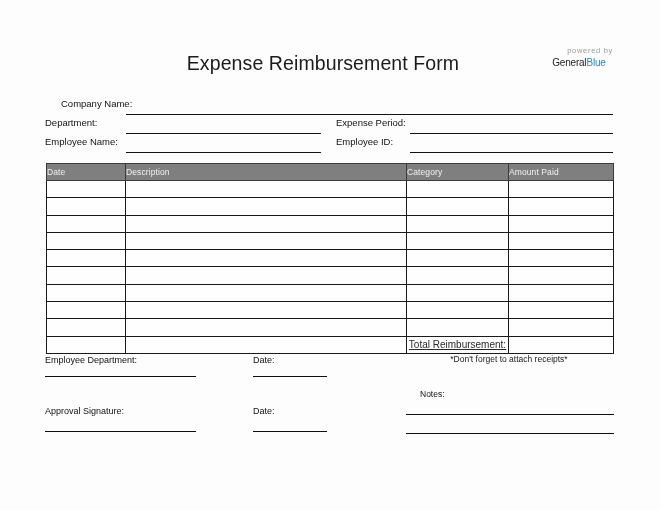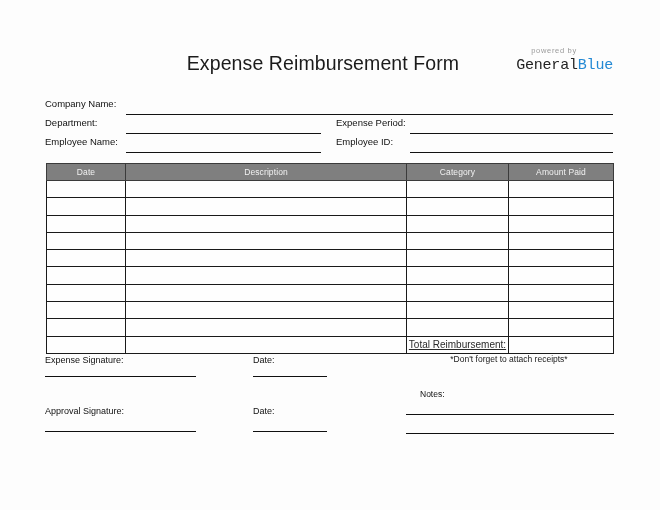--- a/index.html
+++ b/index.html
@@ -43,23 +43,22 @@
     line-height: 1;
   }
   .logo-powered {
     font-size: 7.5px;
     color: #9a9a9a;
     letter-spacing: 0.7px;
     margin-left: 15px;
     margin-bottom: 3px;
   }
   .logo-name {
-    font-size: 15px;
+    font-size: 10px;
     letter-spacing: -0.2px;
-    font-family: Liberation Mono, monospace;
   }
   .logo-general { color: #232323; }
   .logo-blue { color: #2389d4; }
 
   
   .fields {
     position: absolute;
     left: 45px;
     top: 98px;
     width: 568px;
@@ -73,21 +72,21 @@
     font-size: 9.5px;
     color: #111;
     top: 0;
     white-space: nowrap;
   }
   .fline {
     position: absolute;
     border-bottom: 1.6px solid #121212;
     bottom: 2px;
   }
-  .lbl-company   { left: 0; text-align: center; }
+  .lbl-company   { left: 16px; text-align: center; }
   .lbl-employee  { left: 0; }
   .lbl-dept      { left: 0; }
   .lbl-empid     { left: 291px; }
   .lbl-period    { left: 291px; }
 
   .line-company { left: 81px;  right: 0px; }
   .line-employee{ left: 81px;  width: 195px; }
   .line-dept    { left: 81px;  width: 195px; }
   .line-empid   { left: 365px; right: 0px; }
   .line-period  { left: 365px; right: 0px; }
@@ -102,21 +101,21 @@
   table.expense {
     border-collapse: collapse;
     width: 567px;
     table-layout: fixed;
   }
   table.expense th {
     background: #7f7f7f;
     color: #f2f2f2;
     font-size: 8.5px;
     font-weight: normal;
-    text-align: center;
+    text-align: left;
     height: 16px;
     border: 1px solid #3b3b3b;
     padding: 0;
     letter-spacing: 0.1px;
   }
   table.expense td {
     border: 1px solid #1a1a1a;
     height: 16.3px;
     padding: 0;
     background: #fefefe;
@@ -290,21 +289,21 @@
           <td class="total-cell">Total Reimbursement:</td>
           <td class="total-cell"></td>
         </tr>
       </tfoot>
     </table>
   </div>
 
   <div class="receipt-note">*Don't forget to attach receipts*</div>
 
   <div class="sig-block">
-    <span class="sig-label" style="left:45px; top:355px;">Expense Signature:</span>
+    <span class="sig-label" style="left:45px; top:355px;">Employee Department:</span>
     <span class="sig-line" style="left:45px; top:376px; width:151px;"></span>
     <span class="sig-label" style="left:253px; top:355px;">Date:</span>
     <span class="sig-line" style="left:253px; top:376px; width:74px;"></span>
   </div>
 
   <div class="sig-block">
     <span class="sig-label" style="left:45px; top:406px;">Approval Signature:</span>
     <span class="sig-line" style="left:45px; top:431px; width:151px;"></span>
     <span class="sig-label" style="left:253px; top:406px;">Date:</span>
     <span class="sig-line" style="left:253px; top:431px; width:74px;"></span>

